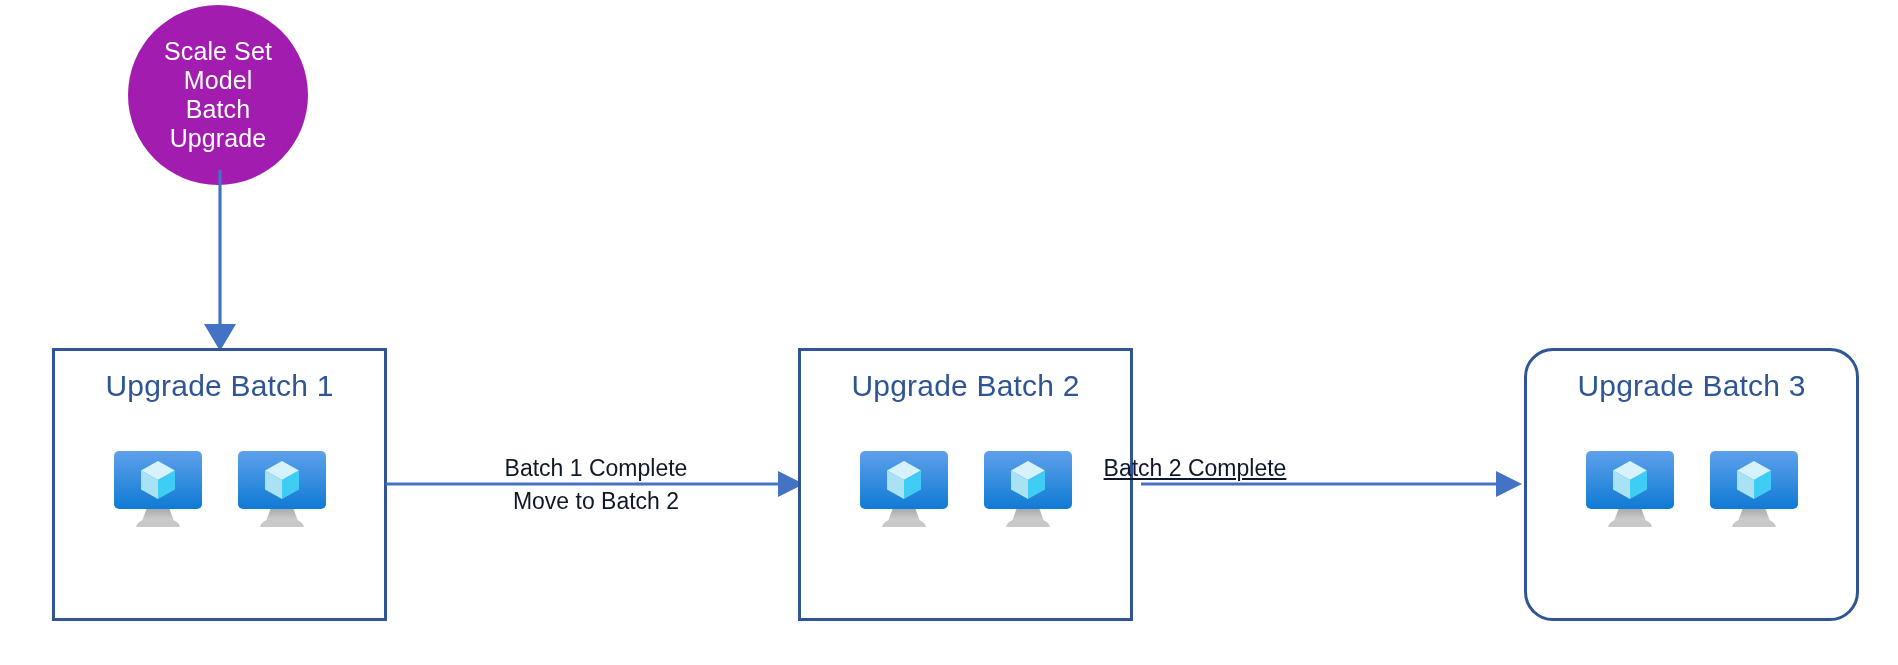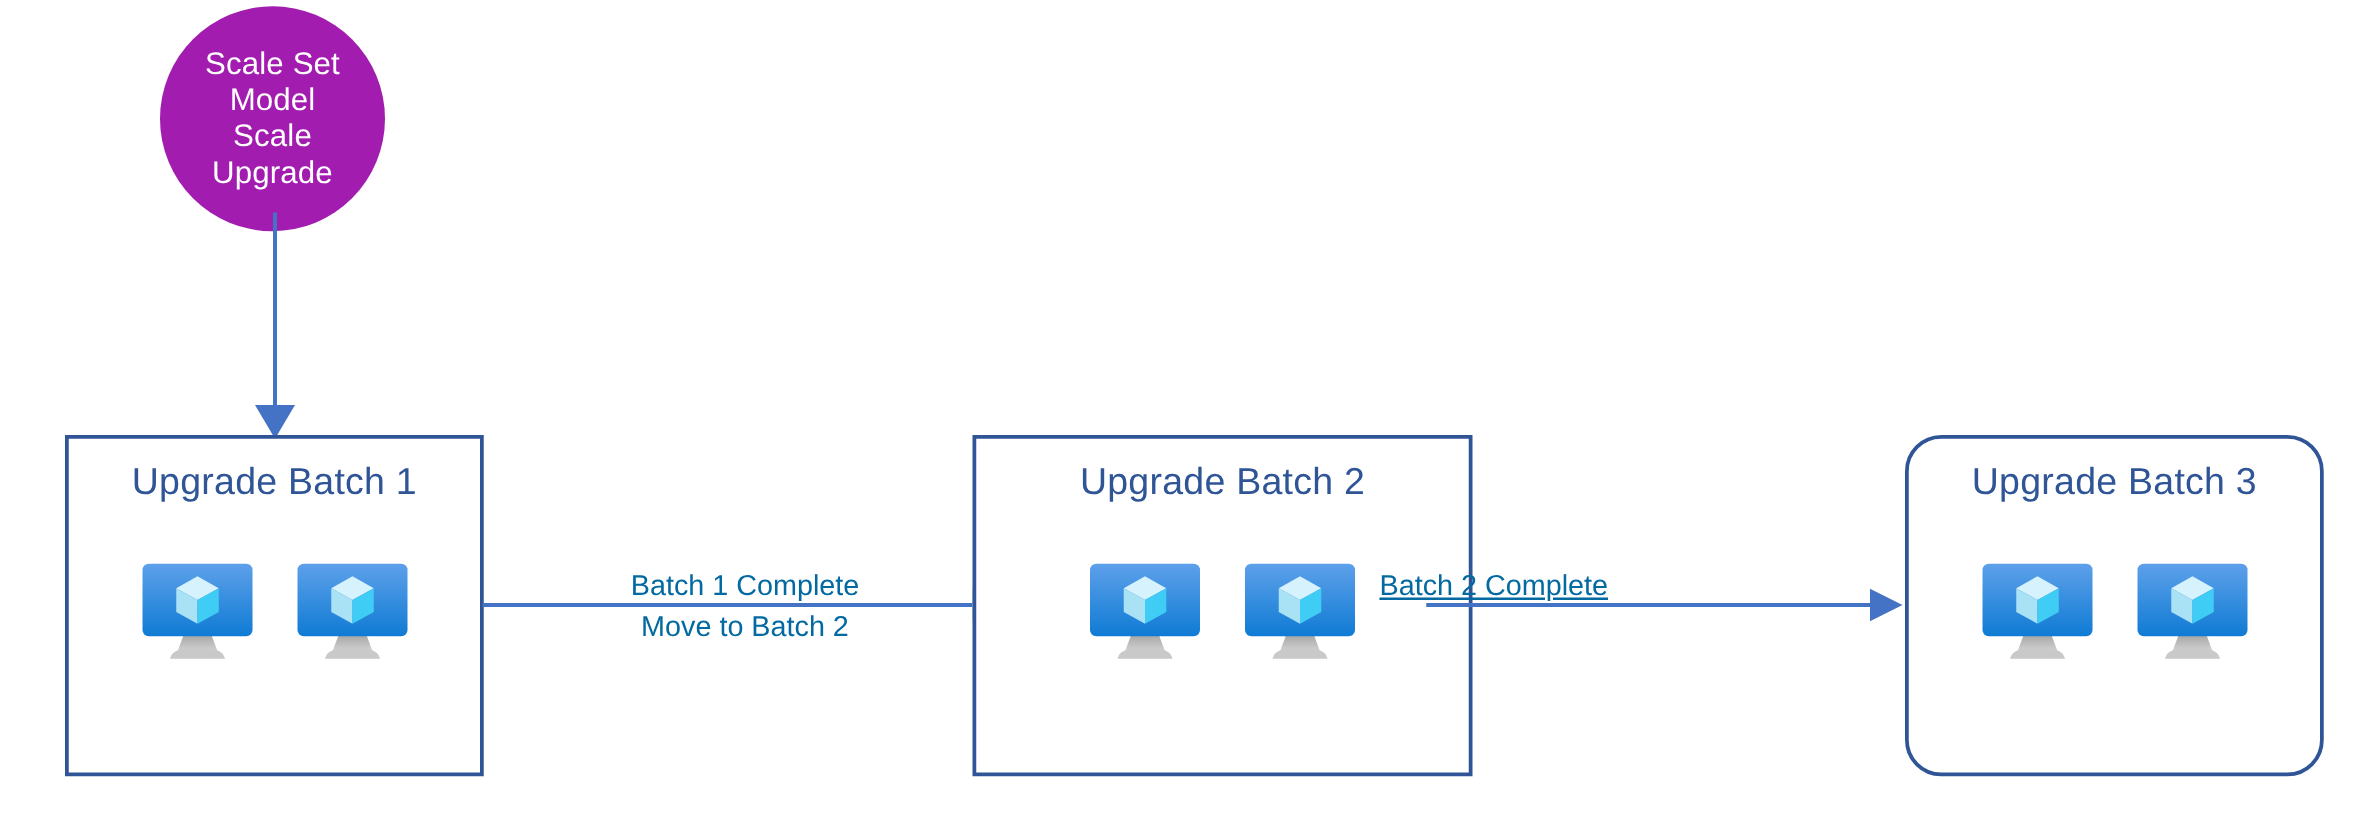--- a/index.html
+++ b/index.html
@@ -44,21 +44,21 @@
   
   .batch-box {
     position: absolute;
     top: 348px;
     height: 273px;
     box-sizing: border-box;
     border: 3px solid #2F5597;
     background: #ffffff;
   }
   .batch-box-1 { left: 52px;   width: 335px; padding-left: 48px; }
-  .batch-box-2 { left: 778px;  width: 400px; }
+  .batch-box-2 { left: 798px;  width: 335px; }
   .batch-box-3 { left: 1524px; width: 335px; border-radius: 29px; }
 
   .batch-title {
     position: absolute;
     top: 18px;
     left: 0;
     right: 0;
     text-align: center;
     font-size: 30px;
     color: #2F5597;
@@ -80,34 +80,34 @@
   .vm-icon { width: 92px; height: 90px; display: block; }
 
   
   .arrow-svg { position: absolute; overflow: visible; }
 
   .flow-label {
     position: absolute;
     text-align: center;
     font-size: 23px;
     line-height: 1.42;
-    color: #0369a1;
+    color: #0f172a;
     white-space: nowrap;
   }
   .flow-label span { display: block; }
 </style>
 </head>
 <body>
 
 <div id="canvas">
 
   <div class="trigger-circle">
     <span>Scale Set</span>
     <span>Model</span>
-    <span>Scale</span>
+    <span>Batch</span>
     <span>Upgrade</span>
   </div>
 
   <svg class="arrow-svg" style="left:196px; top:170px;" width="48" height="185" viewBox="0 0 48 185">
     <line x1="24" y1="0" x2="24" y2="156" stroke="#4472C4" stroke-width="3.2"></line>
     <polygon points="8,154 40,154 24,181" fill="#4472C4"></polygon>
   </svg>
 
   <div class="batch-box batch-box-1">
     <div class="batch-title">Upgrade Batch 1</div>

